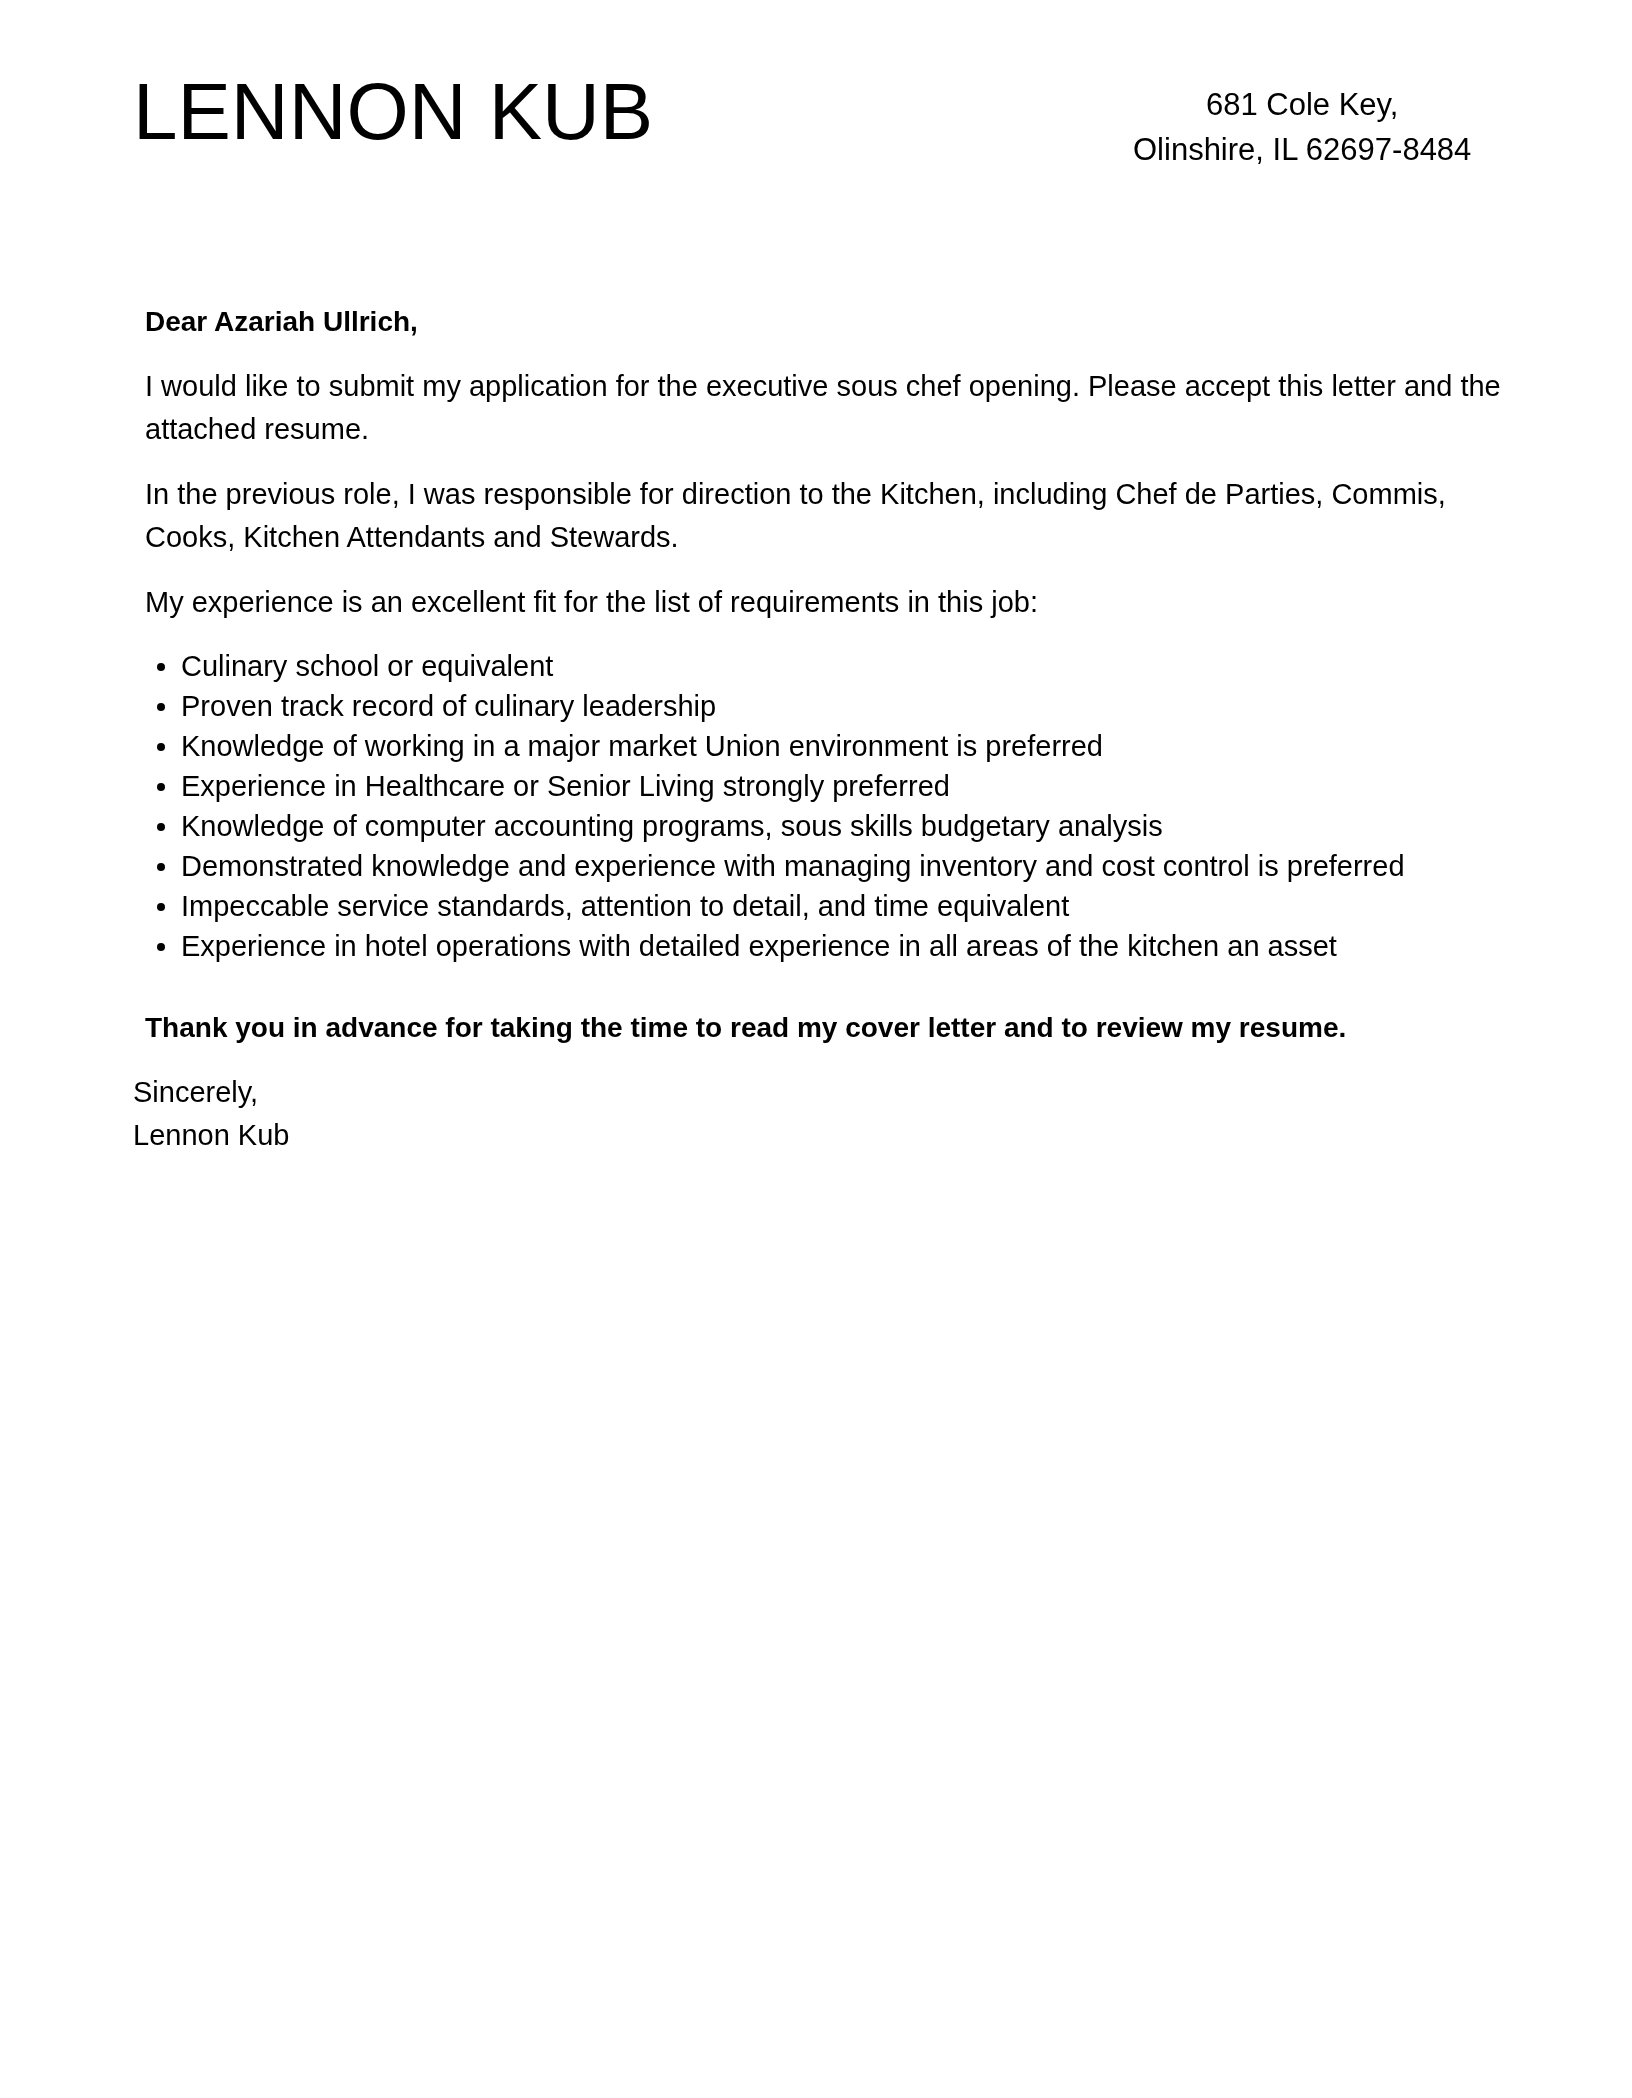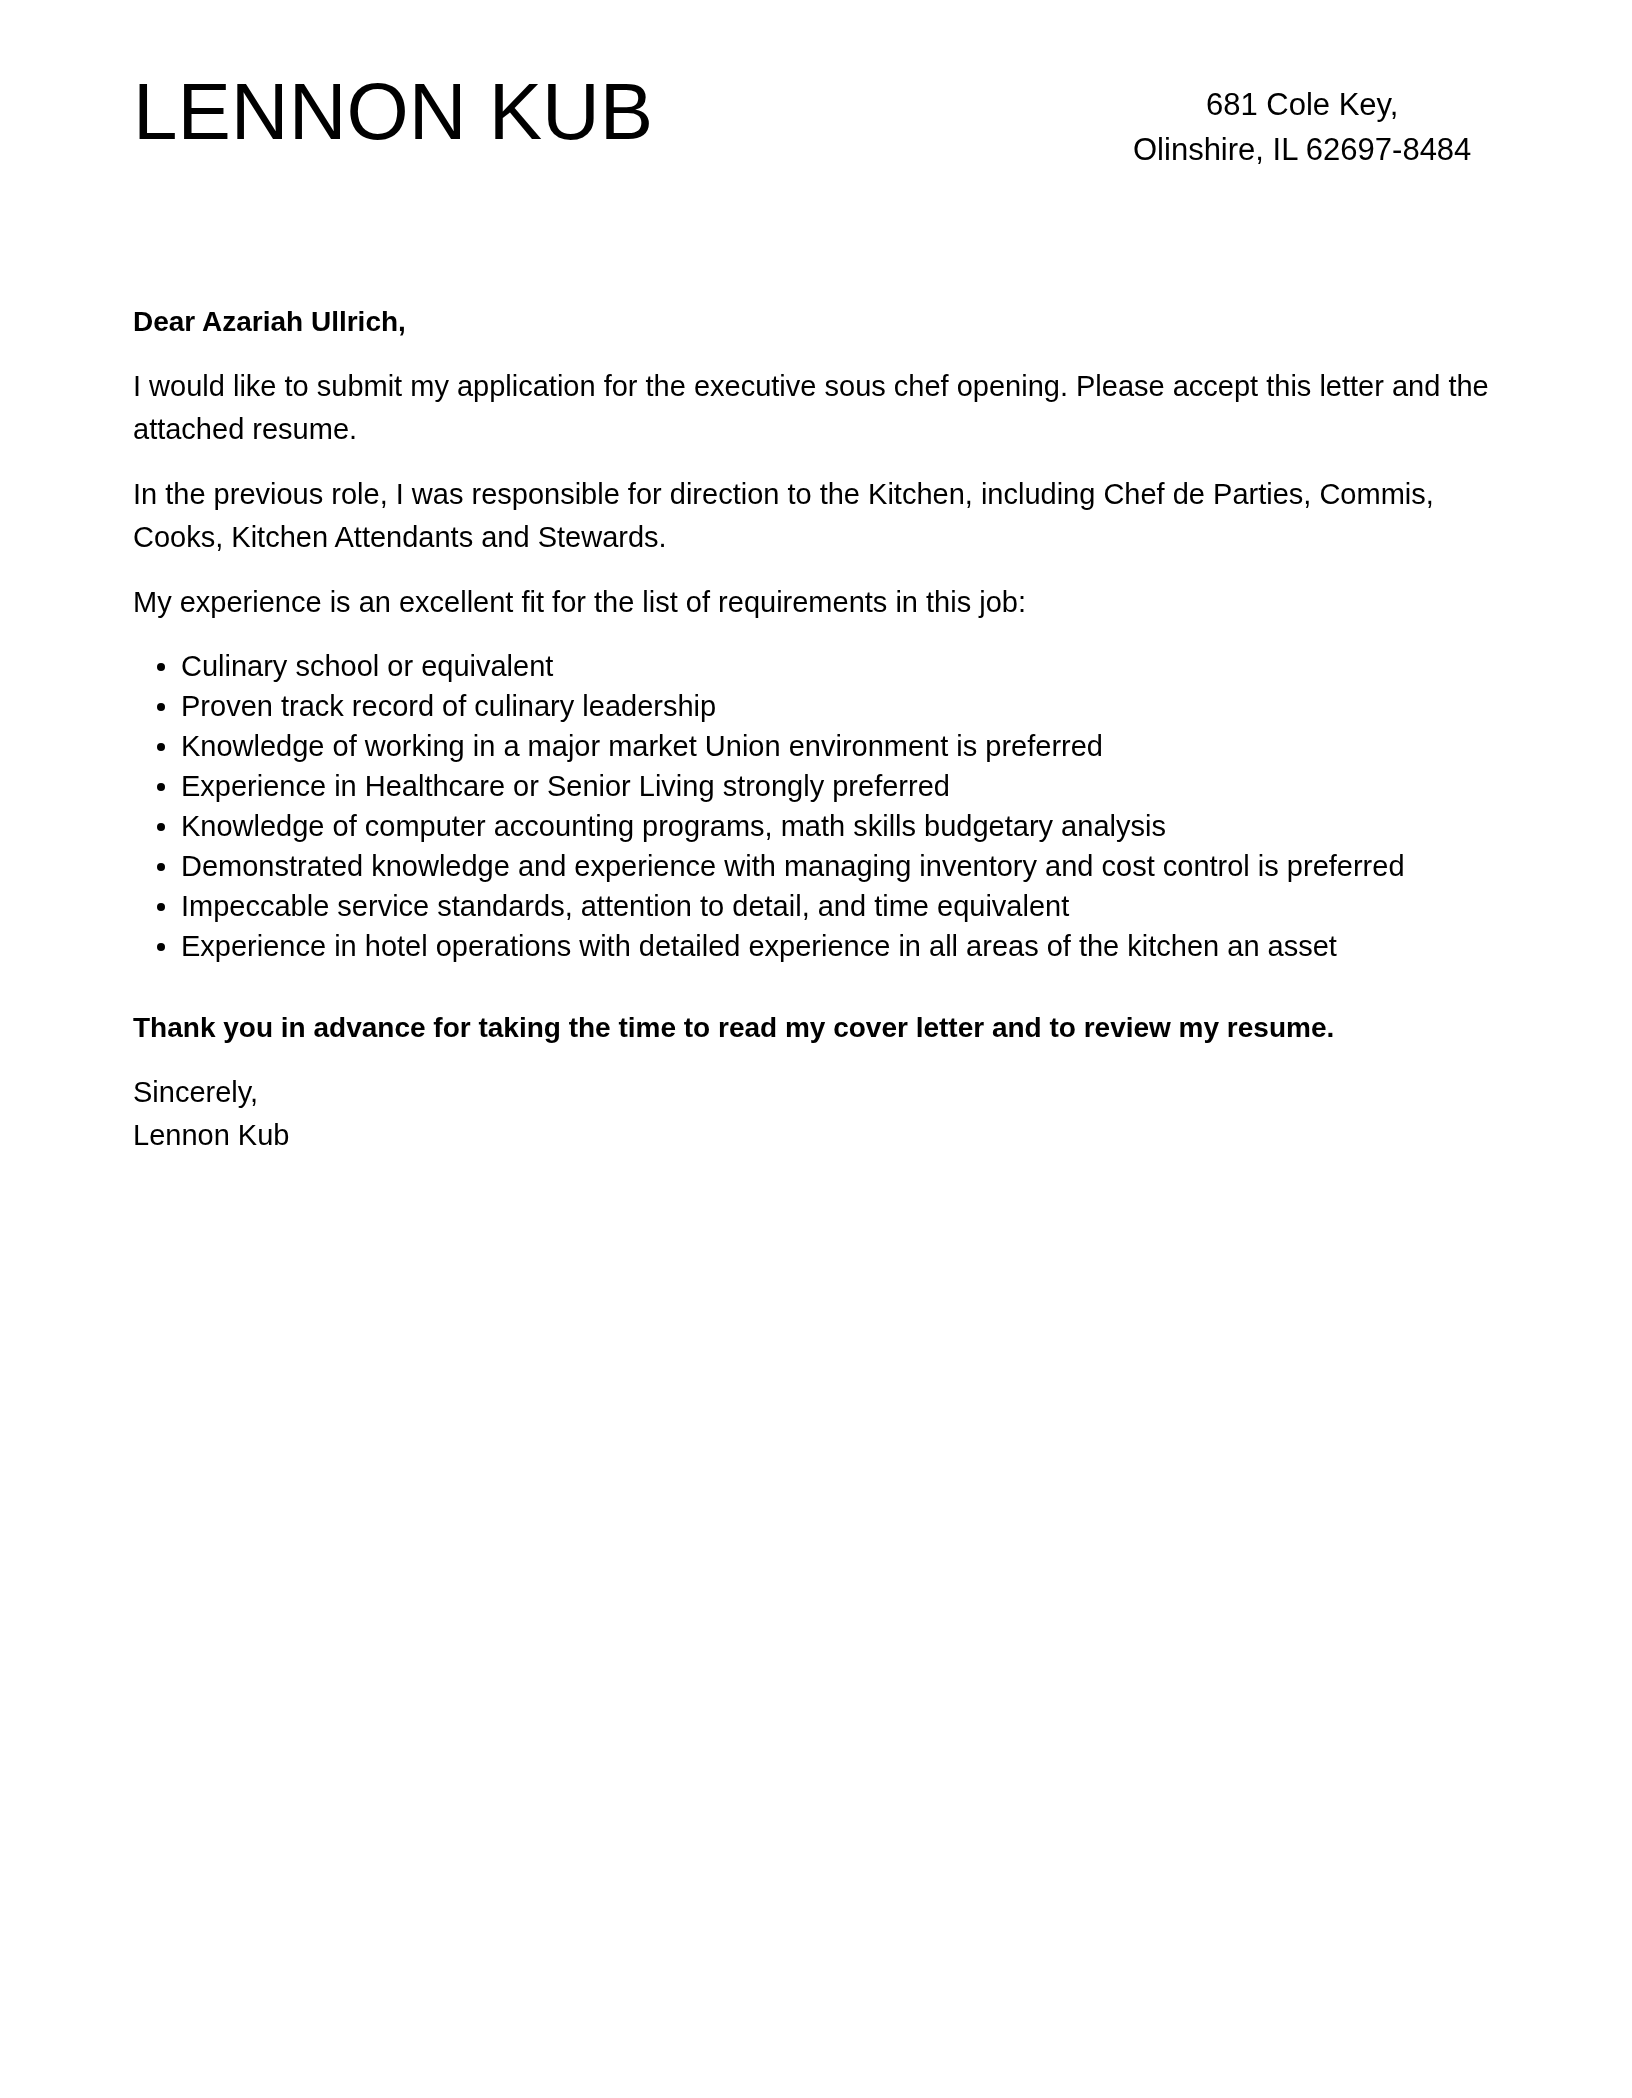--- a/index.html
+++ b/index.html
@@ -40,21 +40,21 @@
   .address div { white-space: nowrap; text-align: center; }
   .body {
     position: absolute;
     left: 133px;
     top: 300px;
     width: 1370px;
     font-size: 29px;
     line-height: 43px;
   }
   .body p {
-    margin: 0 0 22px 0;
+    margin: 0 0 22px 12px;
   }
   .salutation {
     font-weight: 700;
     font-size: 28px;
   }
   .body ul {
     margin: 0 0 22px 0;
     padding-left: 48px;
     list-style: none;
   }
@@ -95,21 +95,21 @@
     <p class="salutation">Dear Azariah Ullrich,</p>
     <p>I would like to submit my application for the executive sous chef opening. Please accept this letter and the attached resume.</p>
     <p>In the previous role, I was responsible for direction to the Kitchen, including Chef de Parties, Commis, Cooks, Kitchen Attendants and Stewards.</p>
     <p>My experience is an excellent fit for the list of requirements in this job:</p>
 
     <ul>
       <li>Culinary school or equivalent</li>
       <li>Proven track record of culinary leadership</li>
       <li>Knowledge of working in a major market Union environment is preferred</li>
       <li>Experience in Healthcare or Senior Living strongly preferred</li>
-      <li>Knowledge of computer accounting programs, math skills budgetary analysis</li>
+      <li>Knowledge of computer accounting programs, sous skills budgetary analysis</li>
       <li>Demonstrated knowledge and experience with managing inventory and cost control is preferred</li>
       <li>Impeccable service standards, attention to detail, and time equivalent</li>
       <li>Experience in hotel operations with detailed experience in all areas of the kitchen an asset</li>
     </ul>
 
     <p class="closing">Thank you in advance for taking the time to read my cover letter and to review my resume.</p>
 
     <div class="signoff">
       <div>Sincerely,</div>
       <div>Lennon Kub</div>

